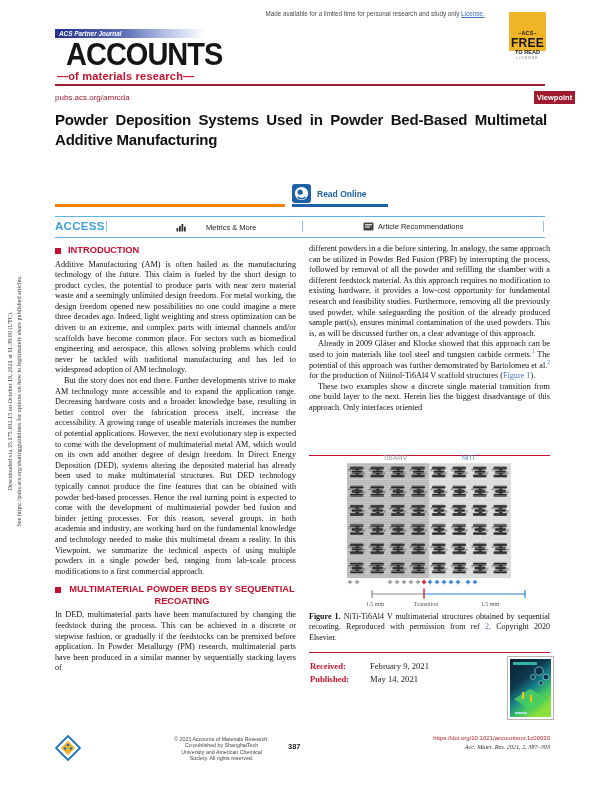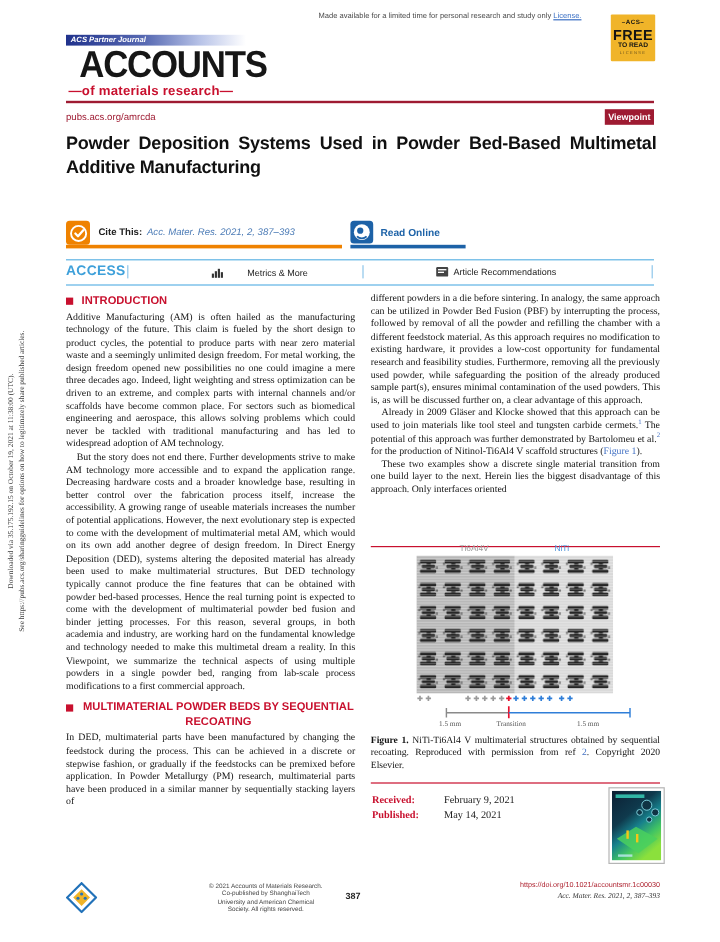--- a/index.html
+++ b/index.html
@@ -6,36 +6,36 @@
   #page{position:relative;width:600px;height:785px;background:#ffffff;overflow:hidden;
         font-family:"Liberation Sans","DejaVu Sans",sans-serif;color:#1a1a1a;}
   .abs{position:absolute;}
 
   
   .banner{left:240px;top:10px;width:270px;font-size:6.3px;color:#4a4a4a;text-align:center;}
   .license-link{color:#3a6fc4;text-decoration:underline;cursor:pointer;}
 
   
   .badge{left:509px;top:12px;width:37px;height:39px;background:#f0b429;border-radius:1px;
-         text-align:center;color:#151515;line-height:1;padding-top:5px;box-sizing:border-box;cursor:pointer;}
+         text-align:center;color:#151515;line-height:1;padding-top:19px;box-sizing:border-box;cursor:pointer;}
   .badge .b1{font-size:5.2px;font-weight:bold;letter-spacing:.4px;}
   .badge .b2{font-size:12px;font-weight:800;letter-spacing:.3px;margin-top:1px;}
   .badge .b3{font-size:5.6px;font-weight:bold;margin-top:1px;}
   .badge .b4{font-size:3.4px;letter-spacing:1.1px;opacity:.65;margin-top:1.5px;}
 
   
   .partner-bar{left:55px;top:29px;width:150px;height:9px;
       background:linear-gradient(to right,#20328c 0%,#5a6cb4 45%,#b9c4e8 75%,rgba(255,255,255,0) 100%);
       color:#fff;font-size:6.4px;font-weight:bold;font-style:italic;line-height:9px;padding-left:4px;box-sizing:border-box;}
   .logo-main{left:66px;top:37px;font-size:29px;font-weight:800;letter-spacing:-1px;color:#161616;
       transform:scaleY(1.08);transform-origin:left top;}
   .logo-sub{left:57px;top:70px;font-size:11px;font-weight:bold;color:#c8102e;letter-spacing:.2px;}
   .masthead-rule{left:55px;top:84px;width:490px;height:2px;background:#9e1b32;}
   .site-url{left:55px;top:93px;font-size:8px;color:#9e1b32;text-decoration:none;cursor:pointer;}
-  .viewpoint{left:504px;top:91px;width:41px;height:13px;background:#9e1b32;color:#fff;
+  .viewpoint{left:534px;top:91px;width:41px;height:13px;background:#9e1b32;color:#fff;
       font-size:7.5px;font-weight:bold;text-align:center;line-height:13px;}
 
   
   .title{left:55px;top:110px;width:492px;margin:0;font-size:15px;font-weight:800;line-height:19.5px;
       letter-spacing:-.2px;color:#111;text-align:justify;}
   .authors{left:55px;top:155px;width:480px;font-family:"Liberation Serif","DejaVu Serif",serif;
       font-size:10.5px;color:#222;}
 
   
   .cite-bar{left:55px;top:183px;width:230px;height:21px;display:flex;align-items:center;cursor:pointer;}
@@ -121,30 +121,20 @@
     <span>ACS Partner Journal</span>
   </div>
   <div class="abs logo-main">ACCOUNTS</div>
   <div class="abs logo-sub">—of materials research—</div>
   <div class="abs masthead-rule"></div>
   <a class="abs site-url">pubs.acs.org/amrcda</a>
   <div class="abs viewpoint">Viewpoint</div>
 
   <h1 class="abs title">Powder Deposition Systems Used in Powder Bed-Based Multimetal Additive Manufacturing</h1>
 
-  <div class="abs cite-bar">
-    <div class="cite-icon">
-      <svg width="20" height="20" viewBox="0 0 20 20">
-        <circle cx="10.5" cy="10.5" r="6.3" fill="none" stroke="#ffffff" stroke-width="1.6"></circle>
-        <path d="M7.8 10.6 l2.2 2.3 l4.4-5" fill="none" stroke="#ffffff" stroke-width="1.9" stroke-linecap="round" stroke-linejoin="round"></path>
-      </svg>
-    </div>
-    <span class="cite-label">Cite This:</span>
-    <span class="cite-text">Acc. Mater. Res. 2021, 2, 387–393</span>
-  </div>
   <div class="abs cite-underline"></div>
 
   <div class="abs read-online">
     <div class="ro-icon">
       <svg width="19" height="19" viewBox="0 0 19 19">
         <circle cx="9.5" cy="9.5" r="6.6" fill="#ffffff"></circle>
         <circle cx="8.2" cy="8.2" r="2.6" fill="#1d62a7"></circle>
         <path d="M5.5 13 a5.5 5.5 0 0 0 8 0" fill="none" stroke="#1d62a7" stroke-width="1.5"></path>
       </svg>
     </div>

